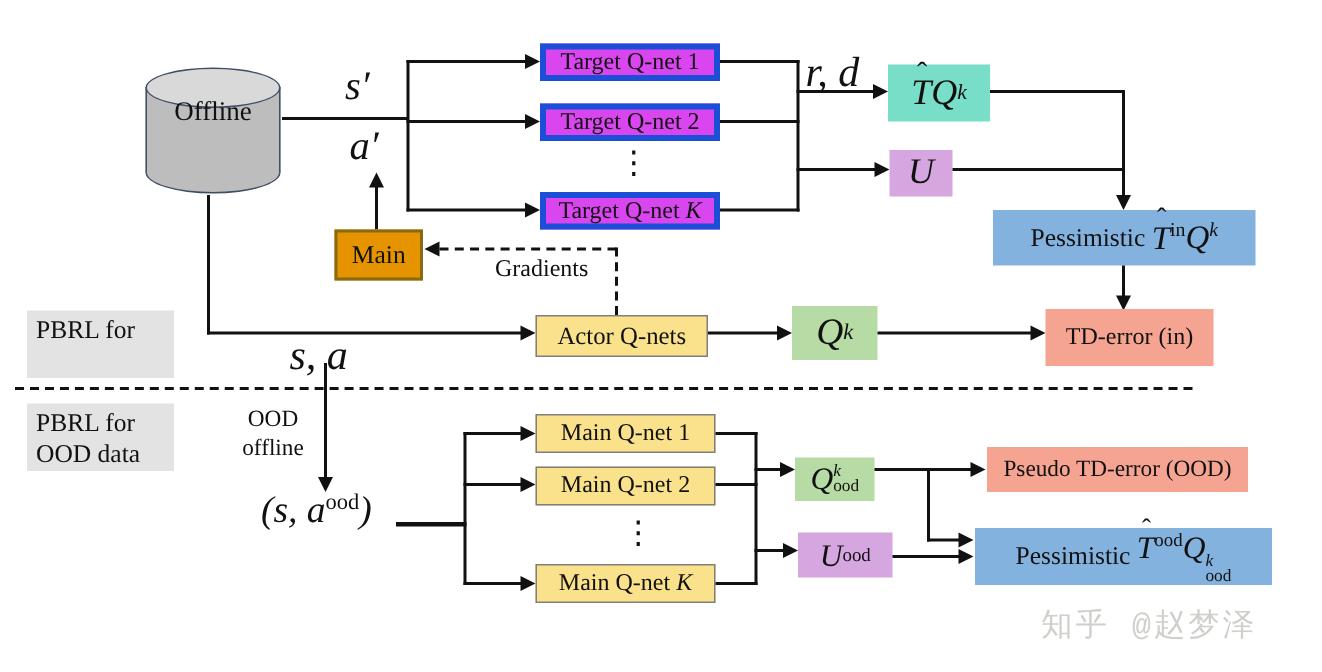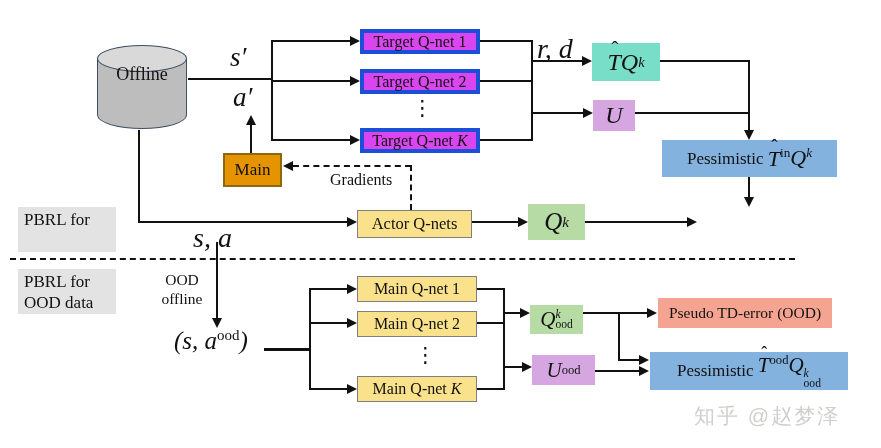--- a/index.html
+++ b/index.html
@@ -39,21 +39,21 @@
   .it{font-style:italic;}
   sup{font-size:0.6em;}
   .hw{position:relative;display:inline-block;font-style:italic;}
   .hm{position:absolute;top:-0.48em;left:55%;transform:translateX(-50%);font-size:0.85em;font-style:normal;line-height:1;}
   .ss{display:inline-flex;flex-direction:column;align-items:flex-start;vertical-align:-0.45em;
       line-height:0.85;font-size:0.55em;font-style:normal;}
   .ss .sk{font-style:italic;}
   .lbl{position:absolute;white-space:nowrap;}
   .dots{position:absolute;font-family:"DejaVu Sans",sans-serif;font-size:21px;line-height:1;color:#111;}
   .caption{position:absolute;font-size:25px;text-align:center;}
-  .watermark{position:absolute;font-family:Liberation Sans, sans-serif;font-size:21px;color:#cfcfcb;letter-spacing:2px;white-space:nowrap;}
+  .watermark{position:absolute;font-family:Liberation Mono, monospace;font-size:21px;color:#cfcfcb;letter-spacing:2px;white-space:nowrap;}
 </style>
 </head>
 <body>
 
 <div class="stage">
 
   <div>
     <div class="cyl-bot abs" style="left:97px;top:101px;width:90px;height:28px;"></div>
     <div class="cyl-body abs" style="left:97px;top:58px;width:90px;height:57px;"></div>
     <div class="cyl-top abs" style="left:97px;top:45px;width:90px;height:27px;"></div>
@@ -135,20 +135,23 @@
     <span>Actor Q-nets</span>
   </div>
   <div class="line" style="left:472px;top:221px;width:47px;height:2px;"></div>
   <div class="ah r" style="left:518px;top:217px;"></div>
   <div class="box green math" style="left:528px;top:204px;width:57px;height:36px;font-size:25px;">
     <span>Q</span>
       <sup class="it">k</sup>
   </div>
   <div class="line" style="left:585px;top:221px;width:103px;height:2px;"></div>
   <div class="ah r" style="left:687px;top:217px;"></div>
+  <div class="box salmon" style="left:697px;top:206px;width:112px;height:38px;font-size:16px;">
+    <span>TD-error (in)</span>
+  </div>
 
   <div class="graybox" style="left:18px;top:207px;width:98px;height:45px;">
     <div>PBRL for</div>
   </div>
   <div class="graybox" style="left:18px;top:269px;width:98px;height:45px;">
     <div>PBRL for</div>
     <div>OOD data</div>
   </div>
 
   <div class="dash-h" style="left:10px;top:258px;width:785px;"></div>

